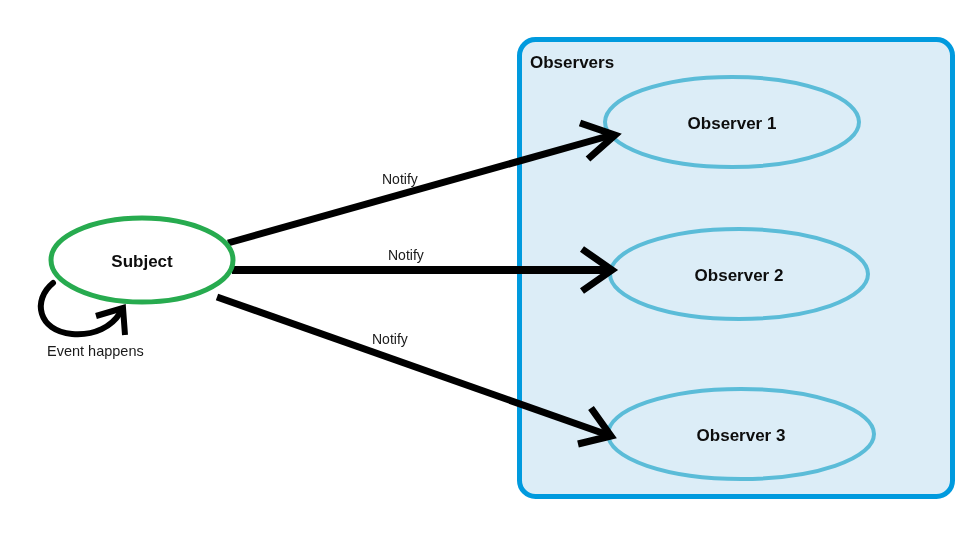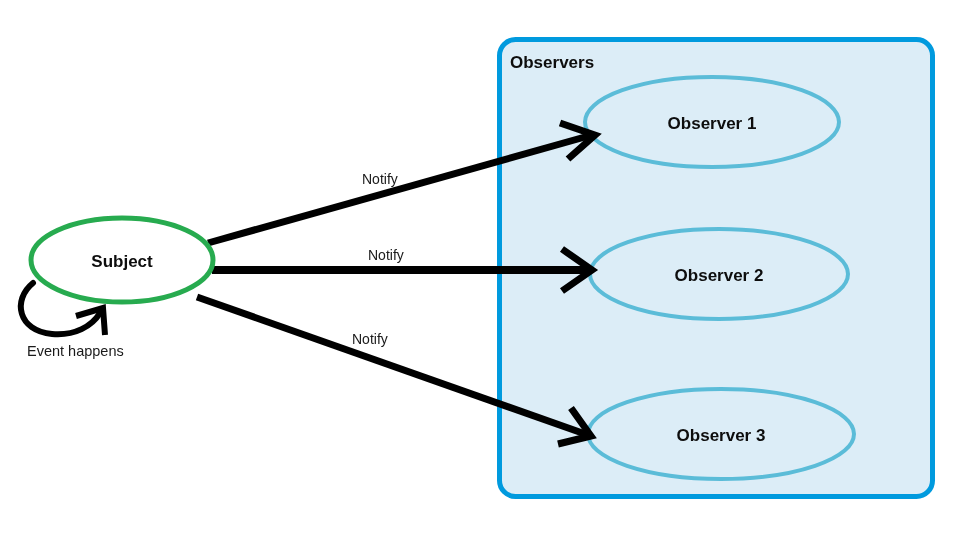--- a/index.html
+++ b/index.html
@@ -12,20 +12,21 @@
     width: 960px;
     height: 540px;
     overflow: hidden;
     font-family: "Liberation Sans", sans-serif;
   }
   #diagram-root {
     position: relative;
     width: 812px;
     height: 540px;
     background: #ffffff;
+    margin-left: 20px;
   }
   #diagram-svg {
     position: absolute;
     top: 0;
     left: 0;
     width: 960px;
     height: 540px;
   }
   .node-label {
     font-family: "Liberation Sans", sans-serif;

